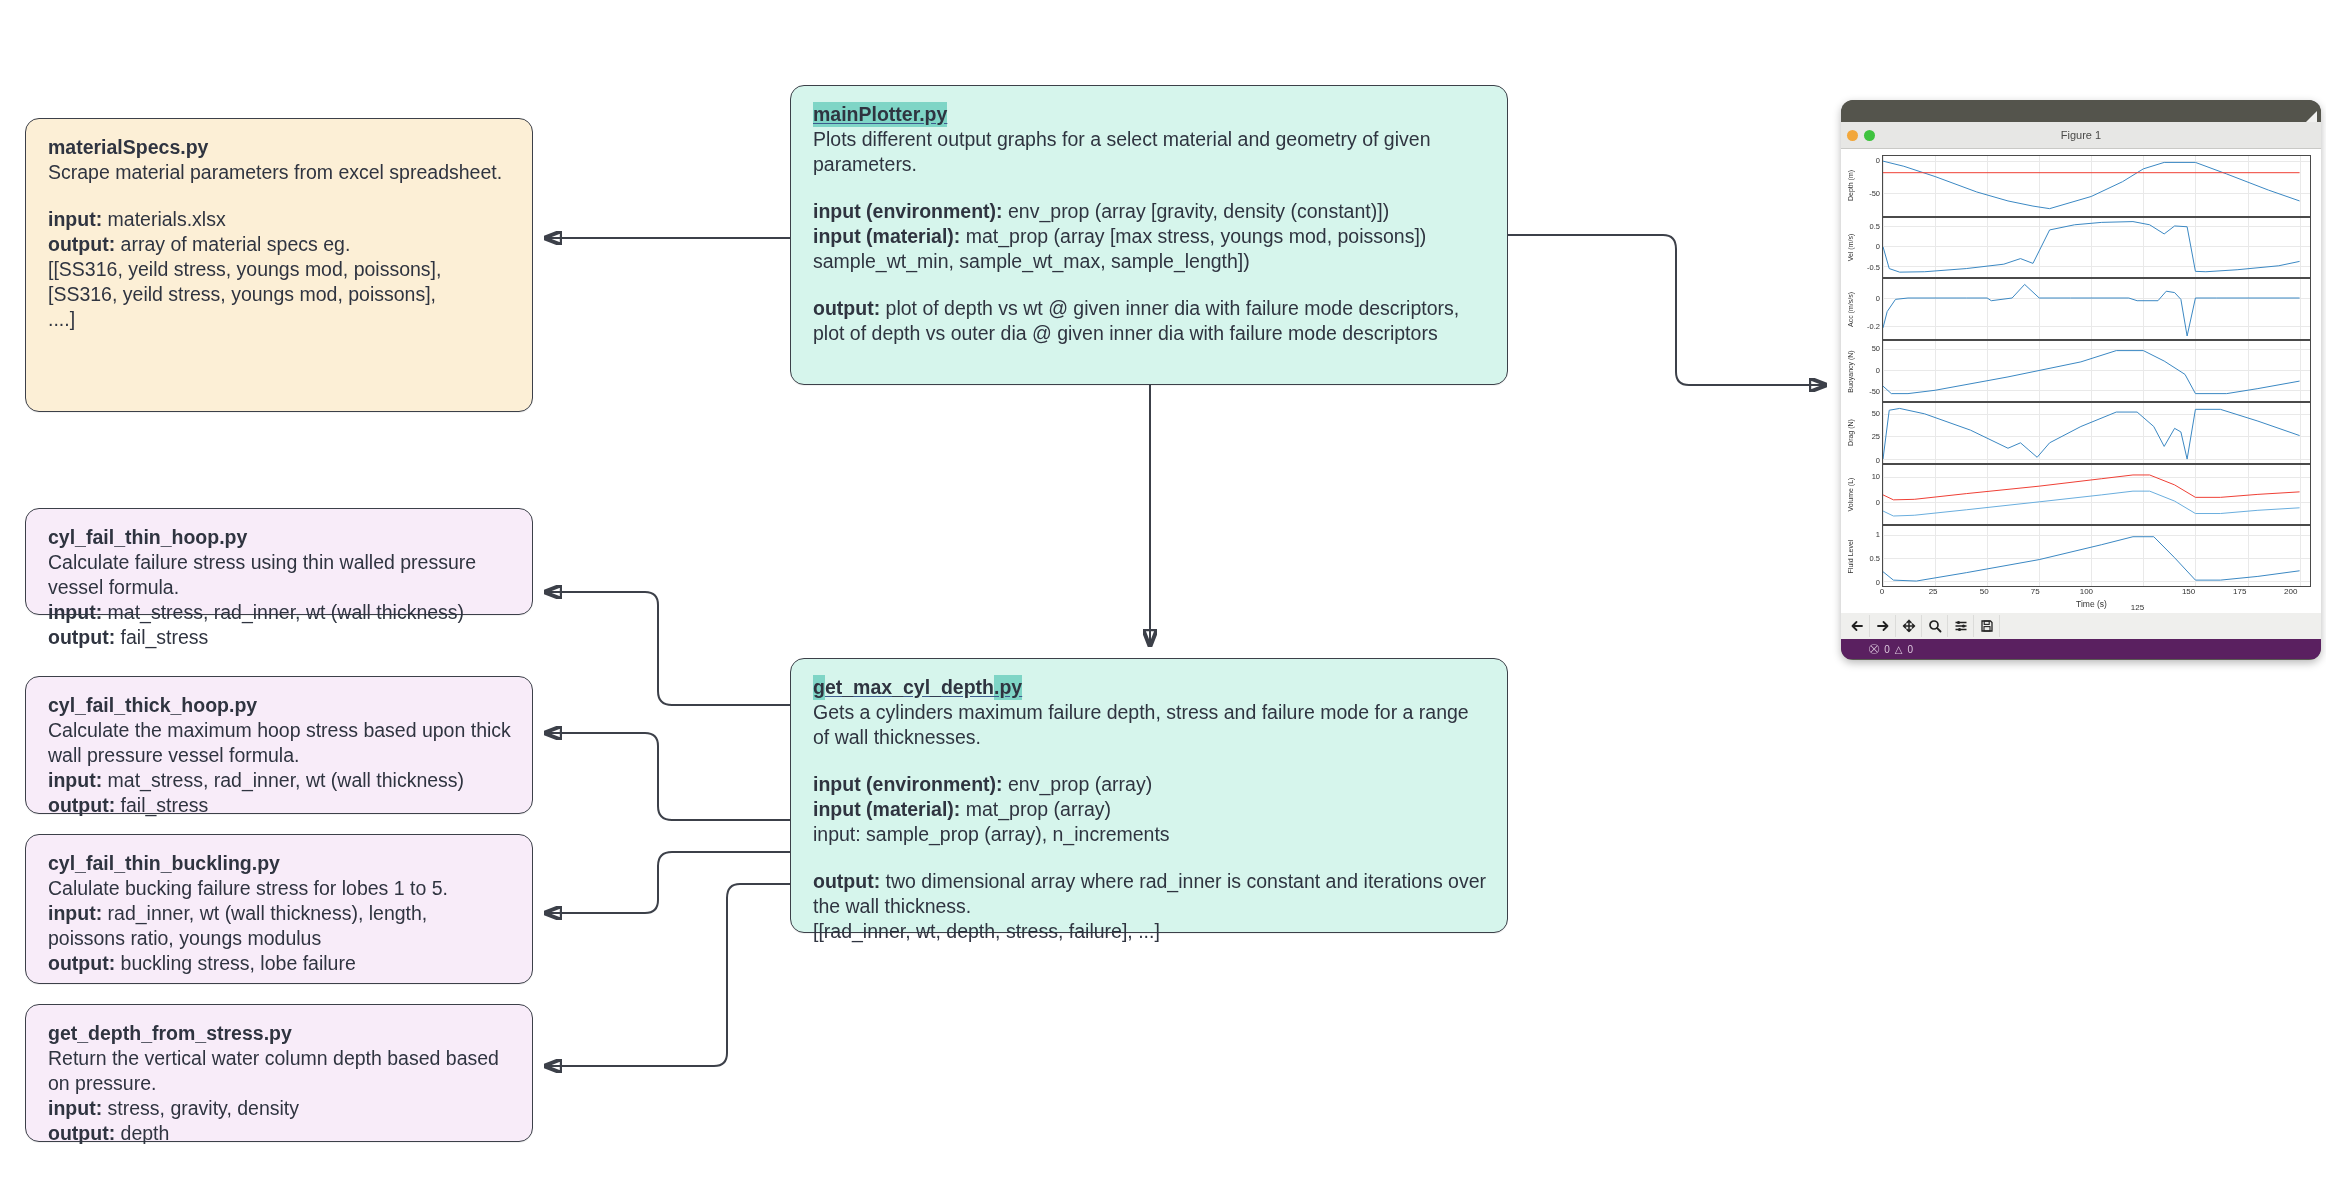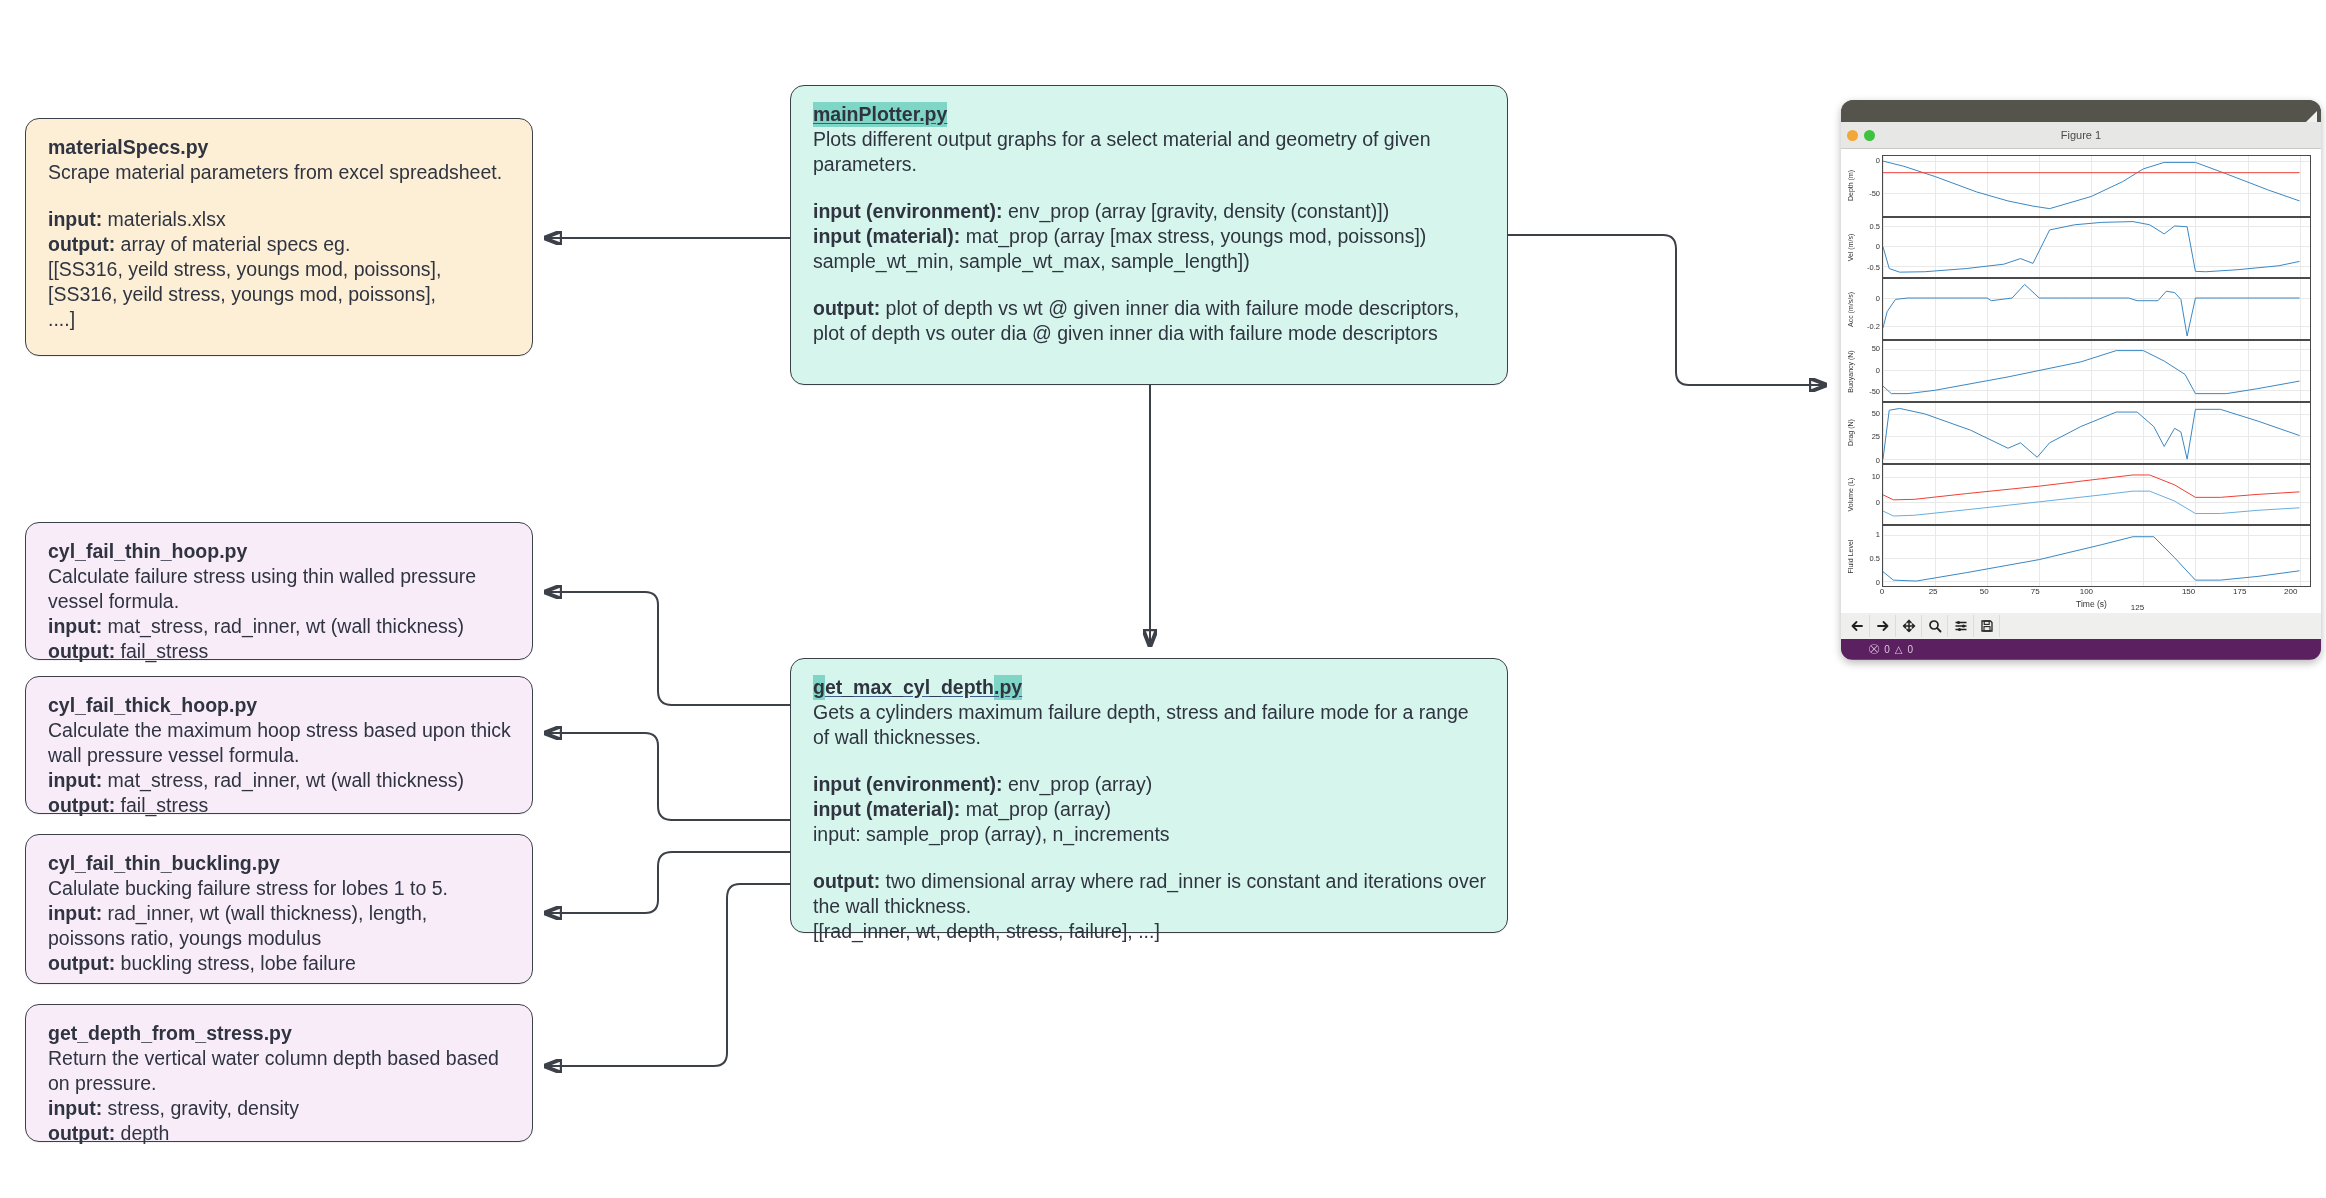--- a/index.html
+++ b/index.html
@@ -22,22 +22,22 @@
   .node.lilac{background:#f8ecf9;}
   .node.mint {background:#d6f5ec;}
 
   
   .hl{background:#7fd5c6;text-decoration:underline;text-decoration-color:#3c5a8c;
       text-underline-offset:2px;}
   .hl2{background:#7fd5c6;}
   .und{text-decoration:underline;text-decoration-color:#3c5a8c;text-underline-offset:2px;}
 
   
-  #n-material   {left:25px;  top:118px; width:508px; height:238px;}
-  #n-thinhoop   {left:25px;  top:522px; width:508px; height:138px;}
+  #n-material   {left:25px;  top:118px; width:508px; height:294px;}
+  #n-thinhoop   {left:25px;  top:508px; width:508px; height:107px;}
   #n-thickhoop  {left:25px;  top:676px; width:508px; height:138px;}
   #n-buckling   {left:25px;  top:834px; width:508px; height:150px;}
   #n-depthstress{left:25px;  top:1004px;width:508px; height:138px;}
   #n-mainplot   {left:790px; top:85px;  width:718px; height:300px;}
   #n-getmax     {left:790px; top:658px; width:718px; height:275px;}
 
   
   svg.wires{position:absolute;left:0;top:0;width:2326px;height:1198px;
             pointer-events:none;overflow:visible;}
   svg.wires path{fill:none;stroke:#3c4049;stroke-width:2;}

